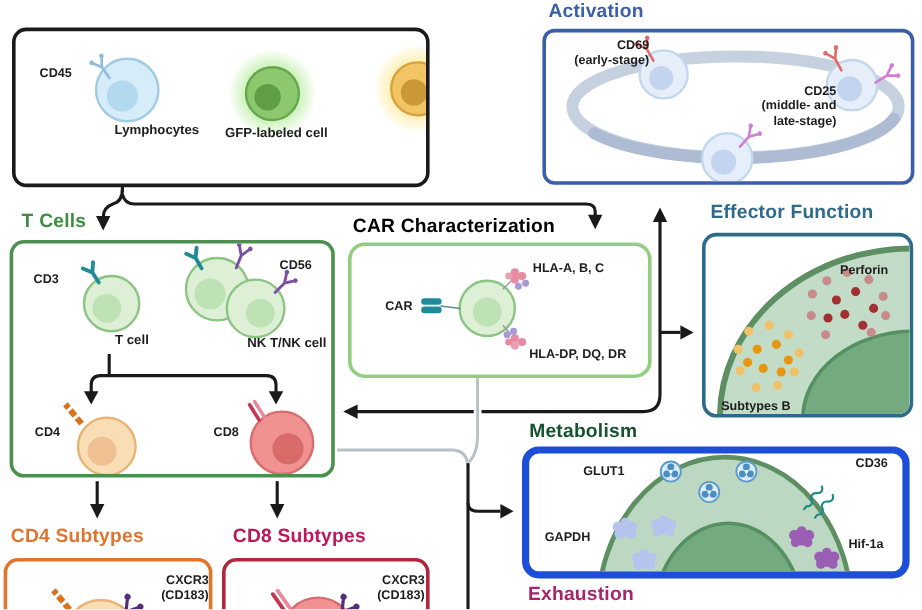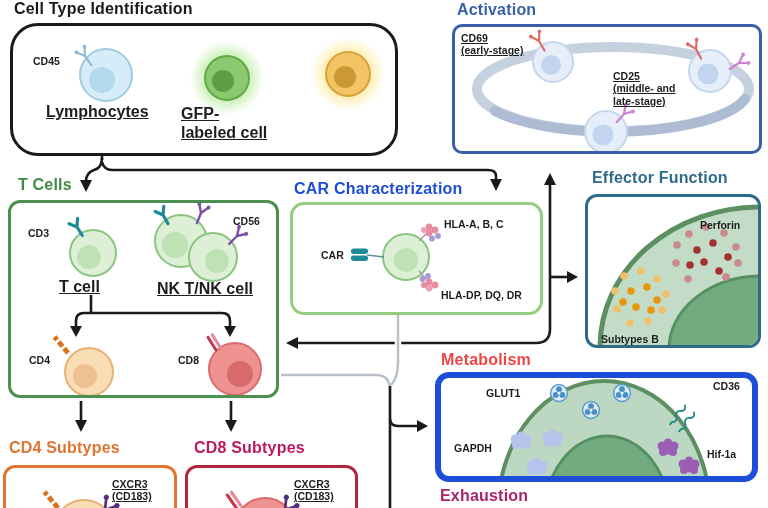--- a/index.html
+++ b/index.html
@@ -2,24 +2,24 @@
 <html><head>
 <meta charset="utf-8">
 <style>
   html,body{margin:0;padding:0;background:#fff;}
   #stage{position:relative;width:768px;height:508px;overflow:hidden;background:#fff;
          font-family:"Liberation Sans", sans-serif;color:#1a1a1a;}
   .panel{position:absolute;background:#fff;border-radius:14px;box-sizing:border-box;}
   .panel svg{position:absolute;left:0;top:0;}
   .h{position:absolute;font-weight:bold;font-size:16px;letter-spacing:.2px;white-space:nowrap;z-index:5;}
   .lbl{position:absolute;font-weight:bold;font-size:10.5px;line-height:1.18;color:#1d1d1d;z-index:6;}
-  .lbl-lg{font-size:16px;}
-  .ctr{text-align:left;text-decoration:underline;}
-  .h-black{color:#1a1a1a}.h-blue{color:#3a5fa8}.h-green{color:#3f8c42}.h-ltgreen{color:#1d4ed8}
-  .h-teal{color:#2e6b8a}.h-indigo{color:#ef4444}.h-magenta{color:#a9246b}.h-orange{color:#df752e}.h-crimson{color:#be185d}
+  .lbl-lg{font-size:11px;}
+  .ctr{text-align:right;}
+  .h-black{color:#1a1a1a}.h-blue{color:#3a5fa8}.h-green{color:#3f8c42}.h-ltgreen{color:#000000}
+  .h-teal{color:#2e6b8a}.h-indigo{color:#14532d}.h-magenta{color:#a9246b}.h-orange{color:#df752e}.h-crimson{color:#be185d}
   #connectors{position:absolute;left:0;top:0;z-index:1;pointer-events:none;}
   .panel{z-index:2;}
 </style>
 </head>
 <body>
 
 <div id="stage">
 
   <svg width="0" height="0" style="position:absolute" aria-hidden="true">
     <defs>
@@ -75,31 +75,30 @@
     <path d="M398,315 L398,362 Q398,378 391,385" fill="none" stroke="#ffffff" stroke-width="6.5"></path>
     <path d="M398,315 L398,362 Q398,378 391,385" fill="none" stroke="#b9bfc6" stroke-width="2.4"></path>
     <path d="M281,375 L376,375 Q390,375 390,390" fill="none" stroke="#b9bfc6" stroke-width="2.4"></path>
     <g fill="none" stroke="#1a1a1a" stroke-width="2.6">
       <path d="M390,386 L390,508"></path>
       <path d="M390,419 Q390,426 398,426 L417,426"></path>
     </g>
     <polygon points="417,420 417,432 428,426" fill="#1a1a1a"></polygon>
   </svg>
 
-  <div class="h h-black" style="left:14px;top:0px">Cell Type Identification</div>
   <div class="h h-blue" style="left:457px;top:1px">Activation</div>
   <div class="h h-green" style="left:18px;top:176px">T Cells</div>
   <div class="h h-ltgreen" style="left:294px;top:180px">CAR Characterization</div>
   <div class="h h-teal" style="left:592px;top:169px">Effector Function</div>
   <div class="h h-indigo" style="left:441px;top:351px">Metabolism</div>
   <div class="h h-magenta" style="left:440px;top:487px">Exhaustion</div>
   <div class="h h-orange" style="left:9px;top:439px">CD4 Subtypes</div>
   <div class="h h-crimson" style="left:194px;top:439px">CD8 Subtypes</div>
 
-  <div class="panel" style="left:10px;top:23px;width:388px;height:133px;border:3px solid #1a1a1a;border-radius:28px;overflow:hidden">
+  <div class="panel" style="left:10px;top:23px;width:348px;height:133px;border:3px solid #1a1a1a;border-radius:12px;overflow:hidden">
     <svg width="424" height="127">
       <defs>
         <radialGradient id="gGlow">
             <stop offset="0%" stop-color="#7fdc55" stop-opacity=".9"></stop>
             <stop offset="55%" stop-color="#8ce063" stop-opacity=".5"></stop>
             <stop offset="100%" stop-color="#8ce063" stop-opacity="0"></stop>
           </radialGradient>
         <radialGradient id="yGlow">
             <stop offset="0%" stop-color="#ffd94d" stop-opacity=".95"></stop>
             <stop offset="55%" stop-color="#ffdf66" stop-opacity=".55"></stop>

